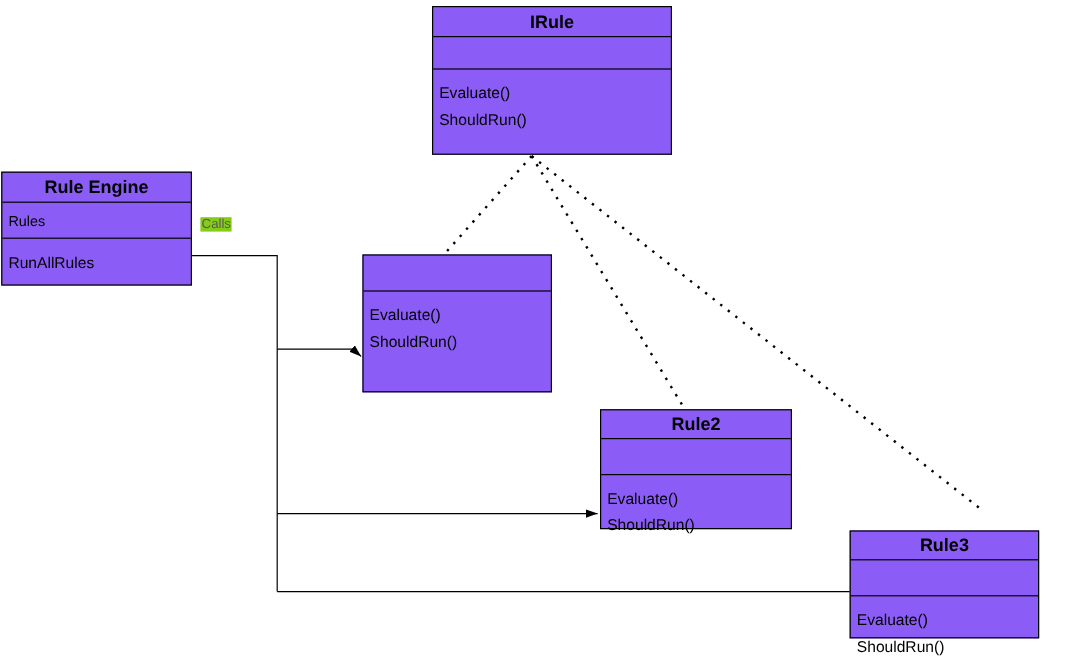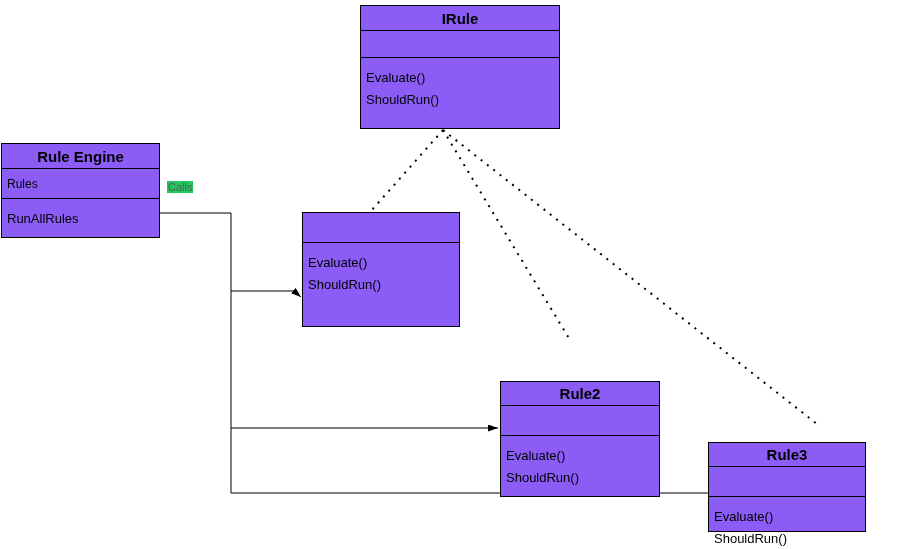--- a/index.html
+++ b/index.html
@@ -65,34 +65,34 @@
   #box-irule        { left: 360px; top: 5px;   width: 200px; height: 124px; }
   #box-irule .uml-title { height: 25px; }
   #box-irule .uml-attrs { height: 27px; }
 
   #box-rule-engine  { left: 1px;   top: 143px; width: 159px; height: 95px; }
   #box-rule-engine .uml-title { height: 25px; }
   #box-rule-engine .uml-attrs { height: 30px; }
   #box-rule-engine .uml-methods { padding-top: 0; display: flex; align-items: center; text-align: right; }
 
   #box-rule1        { left: 302px; top: 212px; width: 158px; height: 115px; }
-  #box-rule2        { left: 500px; top: 341px; width: 160px; height: 116px; margin-top: 40px; }
+  #box-rule2        { left: 500px; top: 341px; width: 160px; height: 100px; }
   #box-rule3        { left: 708px; top: 426px; width: 158px; height: 90px; margin-top: 16px; }
   #box-rule1 .uml-title, #box-rule2 .uml-title, #box-rule3 .uml-title { height: 24px; }
   #box-rule1 .uml-attrs, #box-rule2 .uml-attrs, #box-rule3 .uml-attrs { height: 30px; }
 
   
   #calls-label {
     position: absolute;
     left: 167px;
     top: 181px;
     font-size: 11px;
     color: #595959;
     z-index: 3;
-    background: #22c55e;
+    background: #84cc16;
     padding: 0 1px;
   }
 </style>
 </head>
 <body>
 
 <div class="stage">
 
   <svg id="connector-layer" width="901" height="549" viewBox="0 0 901 549" xmlns="http://www.w3.org/2000/svg">
     <defs>

